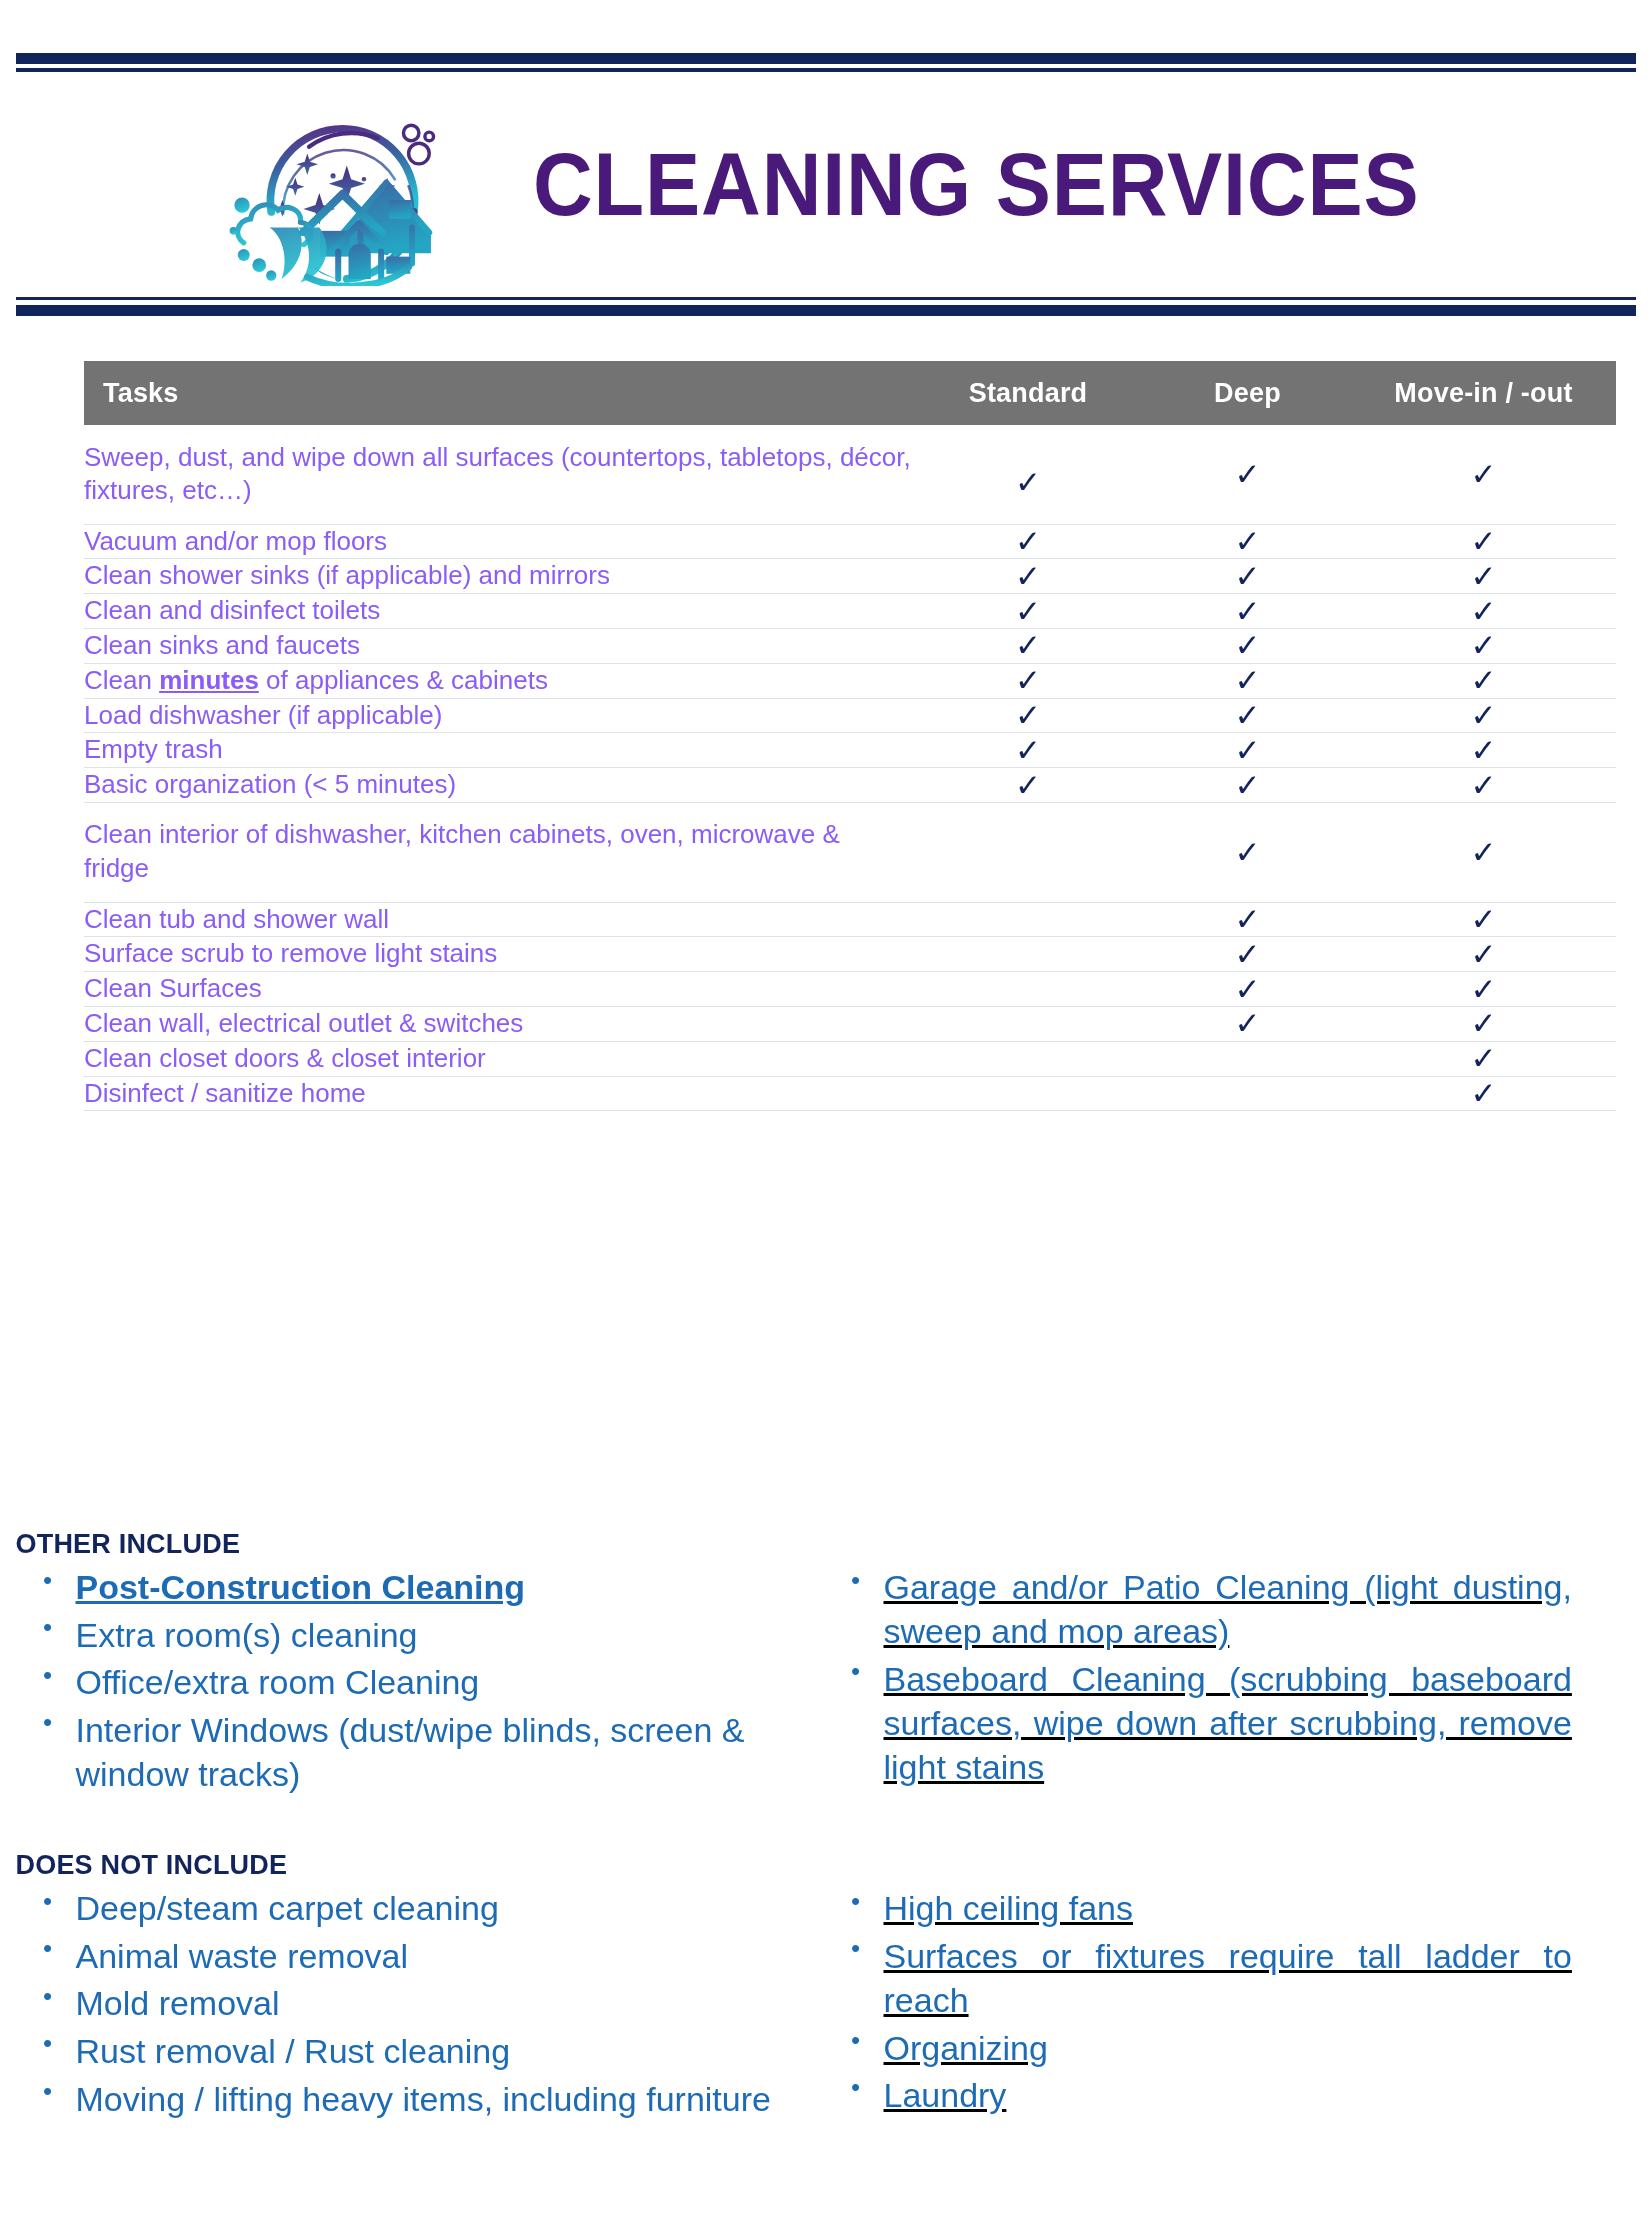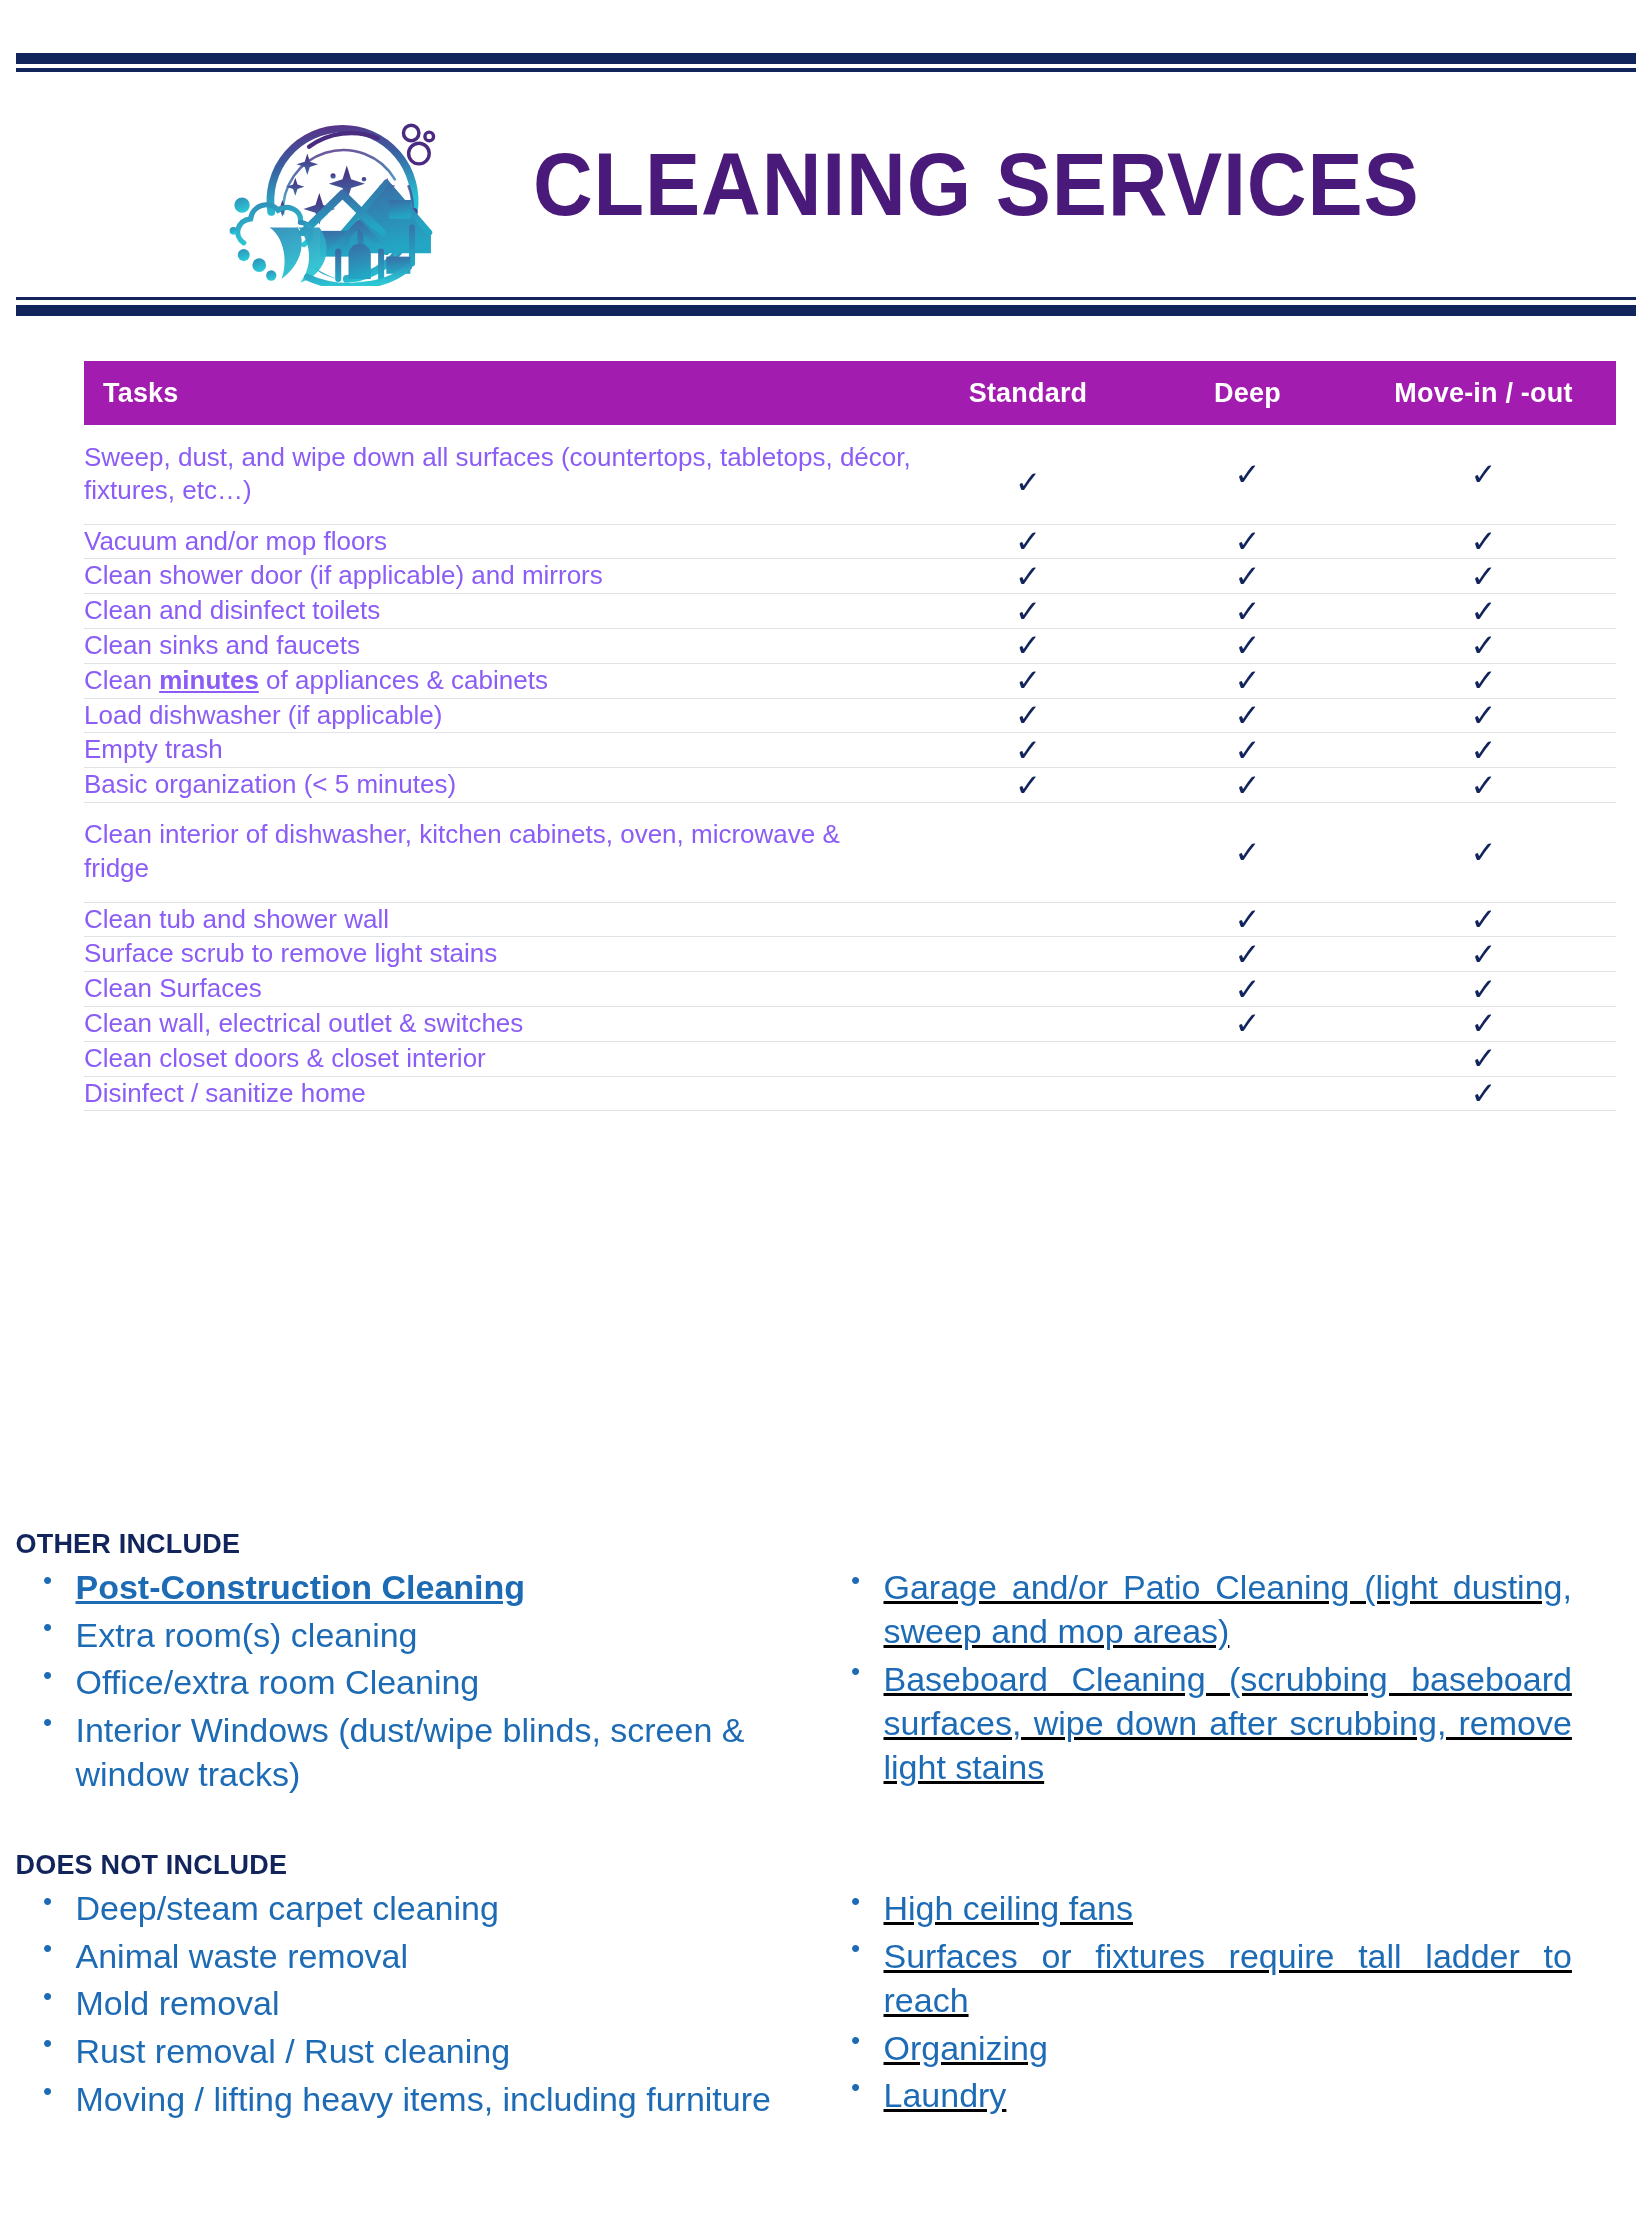--- a/index.html
+++ b/index.html
@@ -88,21 +88,21 @@
     left: 84px;
     top: 361px;
     width: 1506px;
   }
   table.svc {
     width: 100%;
     border-collapse: collapse;
     table-layout: fixed;
   }
   table.svc thead th {
-    background: #a21caf;
+    background: #737373;
     color: #ffffff;
     font-size: 27px;
     font-weight: 700;
     height: 62px;
     vertical-align: middle;
     letter-spacing: 0.2px;
   }
   th.c-task  { width: 808px;  text-align: left;  padding-left: 19px; }
   th.c-std   { width: 230px;  text-align: center; }
   th.c-deep  { width: 205px;  text-align: center; }
@@ -323,21 +323,21 @@
             <td class="mark deep"><span class="ck">✓</span></td>
             <td class="mark move"><span class="ck">✓</span></td>
           </tr>
           <tr class="row-1">
             <td class="task">Vacuum and/or mop floors</td>
             <td class="mark std"><span class="ck">✓</span></td>
             <td class="mark deep"><span class="ck">✓</span></td>
             <td class="mark move"><span class="ck">✓</span></td>
           </tr>
           <tr class="row-2">
-            <td class="task">Clean shower door (if applicable) and mirrors</td>
+            <td class="task">Clean shower sinks (if applicable) and mirrors</td>
             <td class="mark std"><span class="ck">✓</span></td>
             <td class="mark deep"><span class="ck">✓</span></td>
             <td class="mark move"><span class="ck">✓</span></td>
           </tr>
           <tr class="row-3">
             <td class="task">Clean and disinfect toilets</td>
             <td class="mark std"><span class="ck">✓</span></td>
             <td class="mark deep"><span class="ck">✓</span></td>
             <td class="mark move"><span class="ck">✓</span></td>
           </tr>

